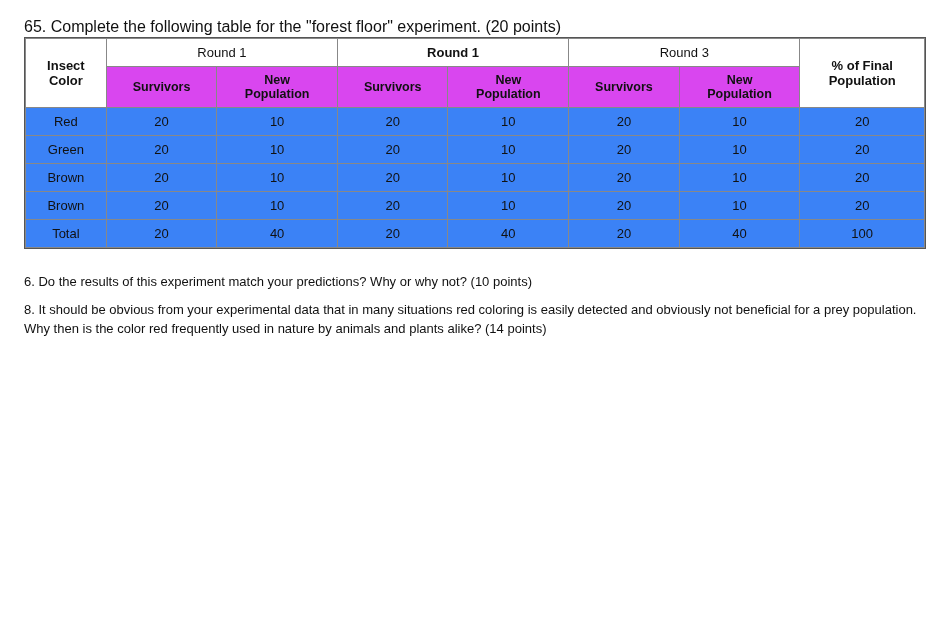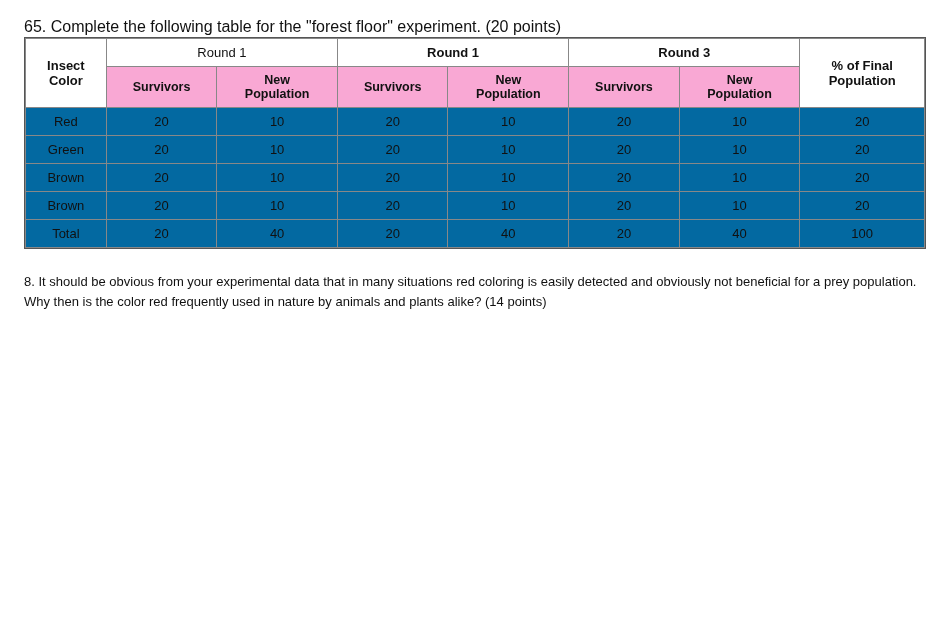--- a/index.html
+++ b/index.html
@@ -33,25 +33,25 @@
       font-size: 13px;
       font-weight: normal;
       vertical-align: middle;
     }
     .header-row td {
       font-weight: bold;
       background: #fff;
     }
     .sub-header-row td {
       font-weight: bold;
-      background: #f9a8d4;
+      background: #d946ef;
       font-size: 12.5px;
     }
     .data-row td {
-      background: #0369a1;
+      background: #3b82f6;
     }
     .questions-section {
       margin-top: 20px;
     }
     .question-item {
       margin-bottom: 8px;
       font-size: 13px;
       line-height: 1.5;
     }
   </style>
@@ -63,21 +63,21 @@
 <div class="question-title">65. Complete the following table for the "forest floor" experiment. (20 points)</div>
 
 <div class="table-wrapper">
   <table>
 
     <tbody>
         <tr class="header-row">
       <td rowspan="2" style="font-weight:bold;">Insect<br>Color</td>
       <td colspan="2" style="font-weight:normal;">Round 1</td>
       <td colspan="2" style="font-weight:bold;">Round 1</td>
-      <td colspan="2" style="font-weight:bold;">Round 3</td>
+      <td colspan="2" style="font-weight:normal;">Round 3</td>
       <td rowspan="2" style="font-weight:bold;">% of Final<br>Population</td>
     </tr>
 
     <tr class="sub-header-row">
       <td>Survivors</td>
       <td>New<br>Population</td>
       <td>Survivors</td>
       <td>New<br>Population</td>
       <td>Survivors</td>
       <td>New<br>Population</td>
@@ -132,19 +132,23 @@
       <td>20</td>
       <td>40</td>
       <td>100</td>
     </tr>
   </tbody>
     </table>
 </div>
 
 <div class="questions-section">
   <div class="question-item">
+    <span>6.</span>
+    <span>Do the results of this experiment match your predictions? Why or why not? (10 points)</span>
+  </div>
+  <div class="question-item">
     <span>8.</span>
     <span>It should be obvious from your experimental data that in many situations red coloring is easily detected and obviously not beneficial for a prey population. Why then is the color red frequently used in nature by animals and plants alike? (14 points)</span>
   </div>
 </div>
 
 
 
 
 </body></html>

